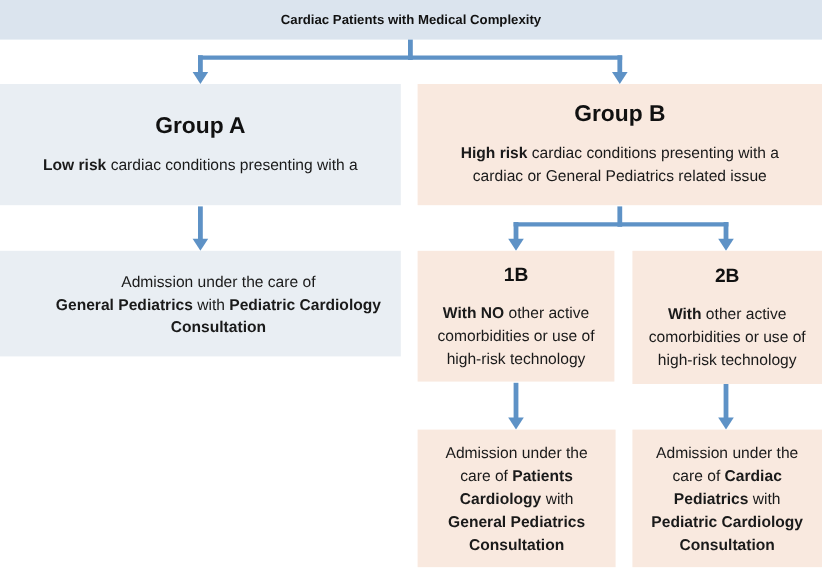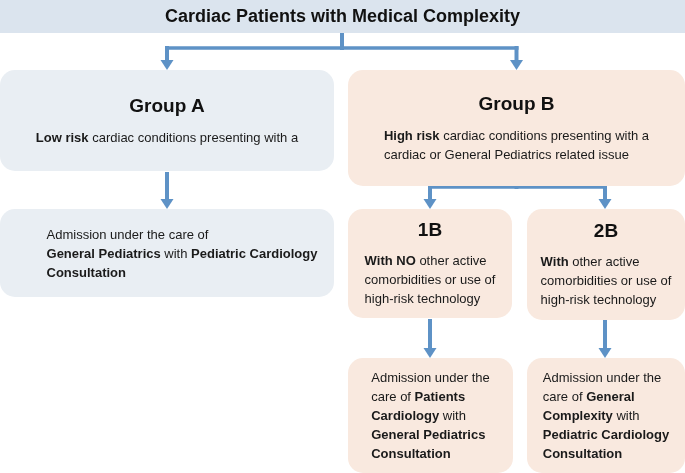--- a/index.html
+++ b/index.html
@@ -8,39 +8,39 @@
     width:685px;height:473px;
     background:#ffffff;
     overflow:hidden;
     font-family:"Liberation Sans","DejaVu Sans",sans-serif;
     color:#1a1a1a;
   }
   .titlebar{
     position:absolute;left:0;top:0;width:685px;height:33px;
     background:var(--header-bg,#dbe4ee);
     display:flex;align-items:center;justify-content:center;
-    font-size:18px;font-weight:bold;color:#111;
+    font-size:11px;font-weight:bold;color:#111;
   }
   .connectors{
     position:absolute;left:0;top:0;width:685px;height:473px;
     pointer-events:none;
     color:var(--arrow,#5e92c6);
   }
   .node{
     position:absolute;
     display:flex;flex-direction:column;align-items:center;justify-content:center;
     row-gap:11px;
+    text-align:center;
     box-sizing:border-box;
     padding:4px 10px;
-    border-radius:15px;
   }
   .node.blue{background:var(--blue-node-bg,#e9eef3);}
   .node.peach{background:var(--peach-node-bg,#f9e9df);}
   .node-heading{font-size:19px;font-weight:bold;line-height:22px;color:#111;}
-  .node-heading.small{font-size:19px;line-height:20px;}
+  .node-heading.small{font-size:16px;line-height:20px;}
   .node-body{font-size:13px;line-height:19px;}
   .node-body b{font-weight:bold;}
 </style>
 </head>
 <body>
 
 <div class="canvas">
 
   <div class="titlebar">Cardiac Patients with Medical Complexity</div>
 
@@ -78,21 +78,21 @@
       <line x1="605" y1="319" x2="605" y2="349" stroke="currentColor" stroke-width="4"></line>
       <polygon points="598.5,348 611.5,348 605,358" fill="currentColor"></polygon>
     </g>
   </svg>
 
   <div class="node blue" style="left:0;top:70px;width:334px;height:101px;">
     <div class="node-heading">Group A</div>
     <div class="node-body"><b>Low risk</b><span> cardiac conditions presenting with a</span><br></div>
   </div>
 
-  <div class="node peach" style="left:348px;top:70px;width:337px;height:116px;">
+  <div class="node peach" style="left:348px;top:70px;width:337px;height:101px;">
     <div class="node-heading">Group B</div>
     <div class="node-body"><b>High risk</b><span> cardiac conditions presenting with a</span><br><span>cardiac or General Pediatrics related issue</span></div>
   </div>
 
   <div class="node blue" style="left:0;top:209px;width:334px;height:88px;padding-left:40px;">
     <div class="node-body"><span>Admission under the care of</span><br><b>General Pediatrics</b><span> with </span><b>Pediatric Cardiology</b><br><b>Consultation</b></div>
   </div>
 
   <div class="node peach" style="left:348px;top:209px;width:164px;height:109px;">
     <div class="node-heading small">1B</div>
@@ -102,16 +102,16 @@
   <div class="node peach" style="left:527px;top:209px;width:158px;height:111px;">
     <div class="node-heading small">2B</div>
     <div class="node-body"><b>With</b><span> other active</span><br><span>comorbidities or use of</span><br><span>high-risk technology</span></div>
   </div>
 
   <div class="node peach" style="left:348px;top:358px;width:165px;height:115px;">
     <div class="node-body"><span>Admission under the</span><br><span>care of </span><b>Patients</b><br><b>Cardiology</b><span> with</span><br><b>General Pediatrics</b><br><b>Consultation</b></div>
   </div>
 
   <div class="node peach" style="left:527px;top:358px;width:158px;height:115px;">
-    <div class="node-body"><span>Admission under the</span><br><span>care of </span><b>General</b><br><b>Complexity</b><span> with</span><br><b>Pediatric Cardiology</b><br><b>Consultation</b></div>
+    <div class="node-body"><span>Admission under the</span><br><span>care of </span><b>Cardiac</b><br><b>Pediatrics</b><span> with</span><br><b>Pediatric Cardiology</b><br><b>Consultation</b></div>
   </div>
 
 </div>
 
 </body></html>

